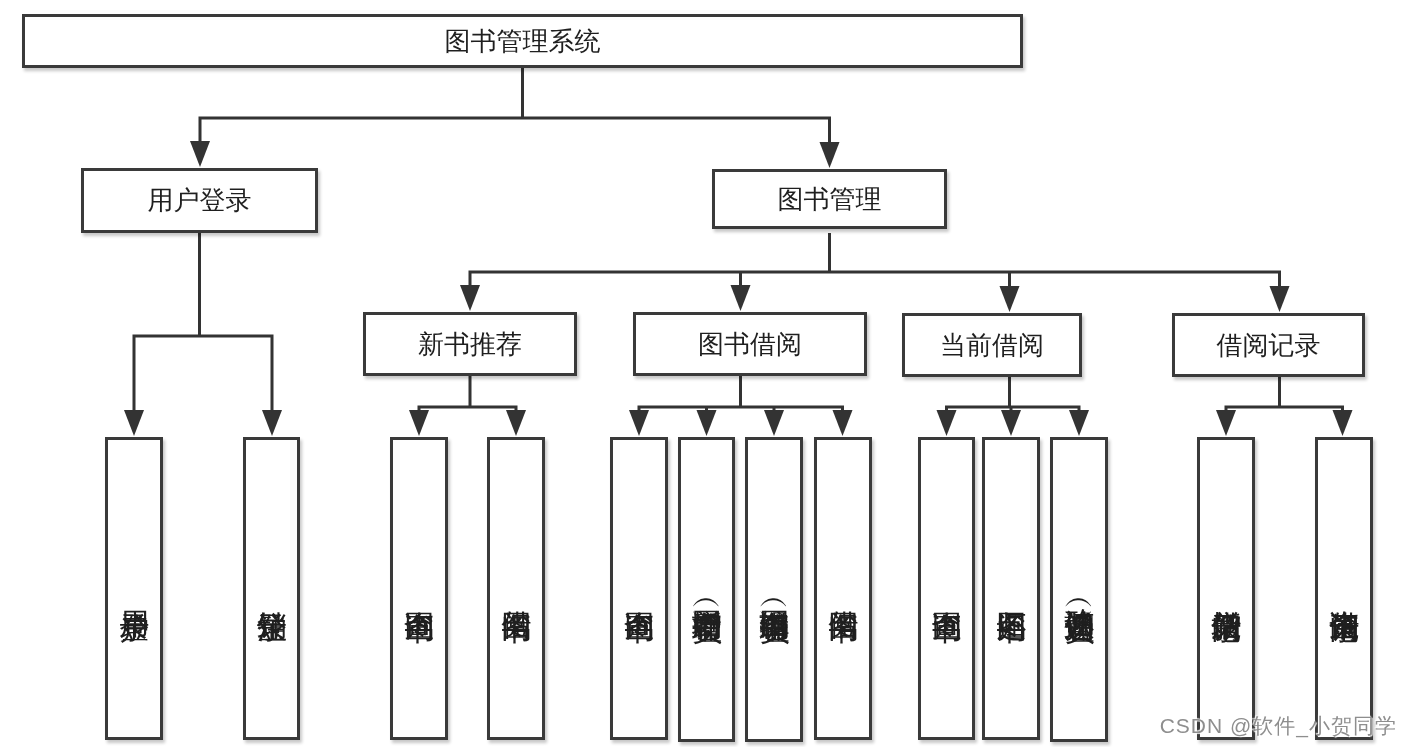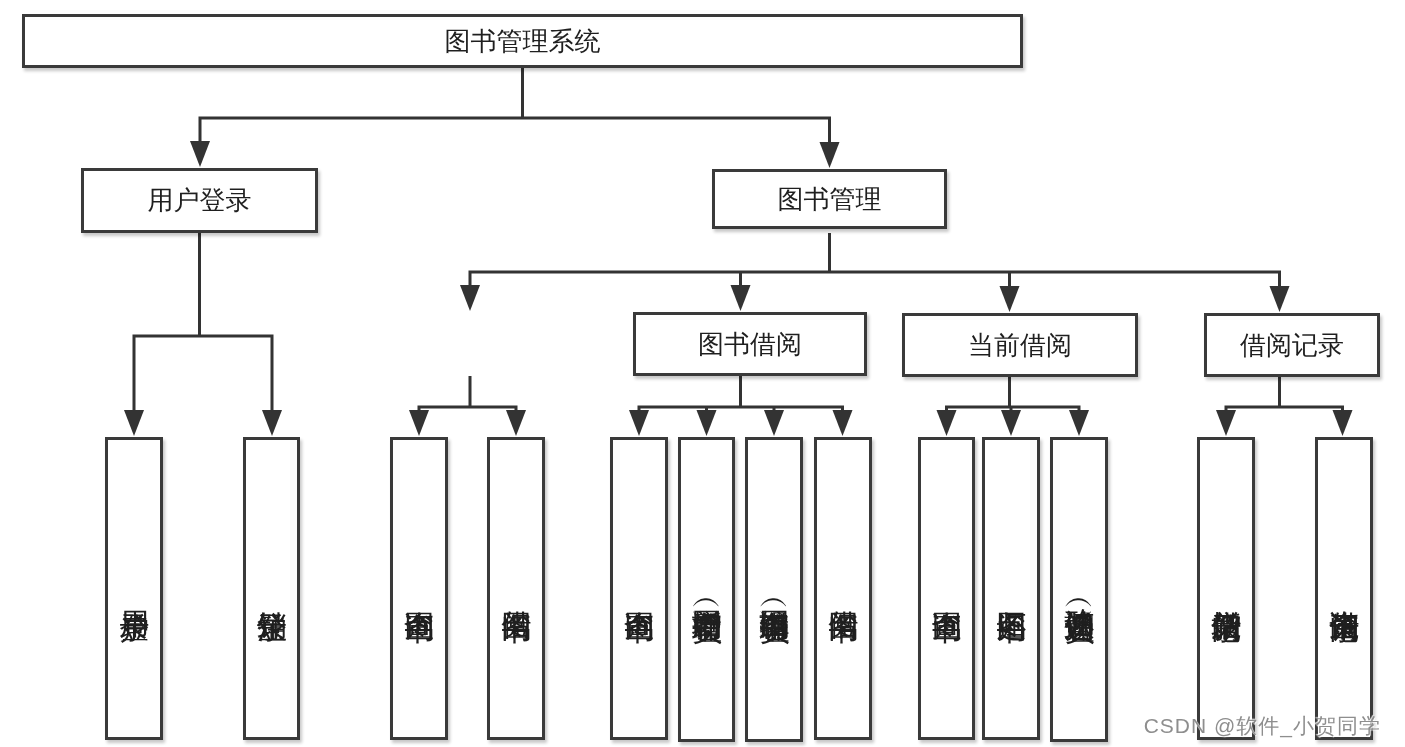--- a/index.html
+++ b/index.html
@@ -12,21 +12,21 @@
     position:absolute;z-index:2;box-sizing:border-box;background:#ffffff;
     border:3px solid #3a3a3a;box-shadow:2px 3px 3px rgba(0,0,0,0.22);
     display:flex;align-items:center;justify-content:center;
     color:#1f1f1f;font-size:26px;white-space:nowrap;
   }
   .node.v{
     writing-mode:vertical-rl;text-orientation:mixed;
     font-size:30px;letter-spacing:1px;white-space:normal;
   }
   #watermark{
-    position:absolute;z-index:3;right:24px;top:712px;
+    position:absolute;z-index:3;right:8px;top:712px;
     font-size:21px;letter-spacing:1px;color:#8e8e8e;
     text-shadow:1px 1px 1px rgba(255,255,255,0.9),-1px -1px 1px rgba(255,255,255,0.9);
   }
 </style>
 </head>
 <body>
 
 <div id="canvas">
 
   <svg id="wires" width="1405" height="747" viewBox="0 0 1405 747">
@@ -85,23 +85,24 @@
       <polygon points="1226,436 1216,410 1236,410"></polygon>
       <polygon points="1342.5,436 1332.5,410 1352.5,410"></polygon>
     </g>
   </svg>
 
   <div class="node" style="left:22px;top:14px;width:1001px;height:54px">图书管理系统</div>
 
   <div class="node" style="left:81px;top:168px;width:237px;height:65px">用户登录</div>
   <div class="node" style="left:712px;top:169px;width:235px;height:60px">图书管理</div>
 
+  <div class="node" style="left:363px;top:312px;width:214px;height:64px">新书推荐</div>
   <div class="node" style="left:633px;top:312px;width:234px;height:64px">图书借阅</div>
-  <div class="node" style="left:902px;top:313px;width:236px;height:64px">当前借阅</div>
-  <div class="node" style="left:1204px;top:313px;width:176px;height:64px">借阅记录</div>
+  <div class="node" style="left:902px;top:313px;width:180px;height:64px">当前借阅</div>
+  <div class="node" style="left:1172px;top:313px;width:193px;height:64px">借阅记录</div>
 
   <div class="node v" style="left:105px;top:437px;width:58px;height:303px">用户登录</div>
   <div class="node v" style="left:243px;top:437px;width:57px;height:303px">注销登录</div>
 
   <div class="node v" style="left:390px;top:437px;width:58px;height:303px">查询图书</div>
   <div class="node v" style="left:487px;top:437px;width:58px;height:303px">借阅图书</div>
 
   <div class="node v" style="left:610px;top:437px;width:58px;height:303px">查询图书</div>
   <div class="node v" style="left:678px;top:437px;width:57px;height:305px">新增图书（管理员）</div>
   <div class="node v" style="left:745px;top:437px;width:58px;height:305px">编辑图书（管理员）</div>

